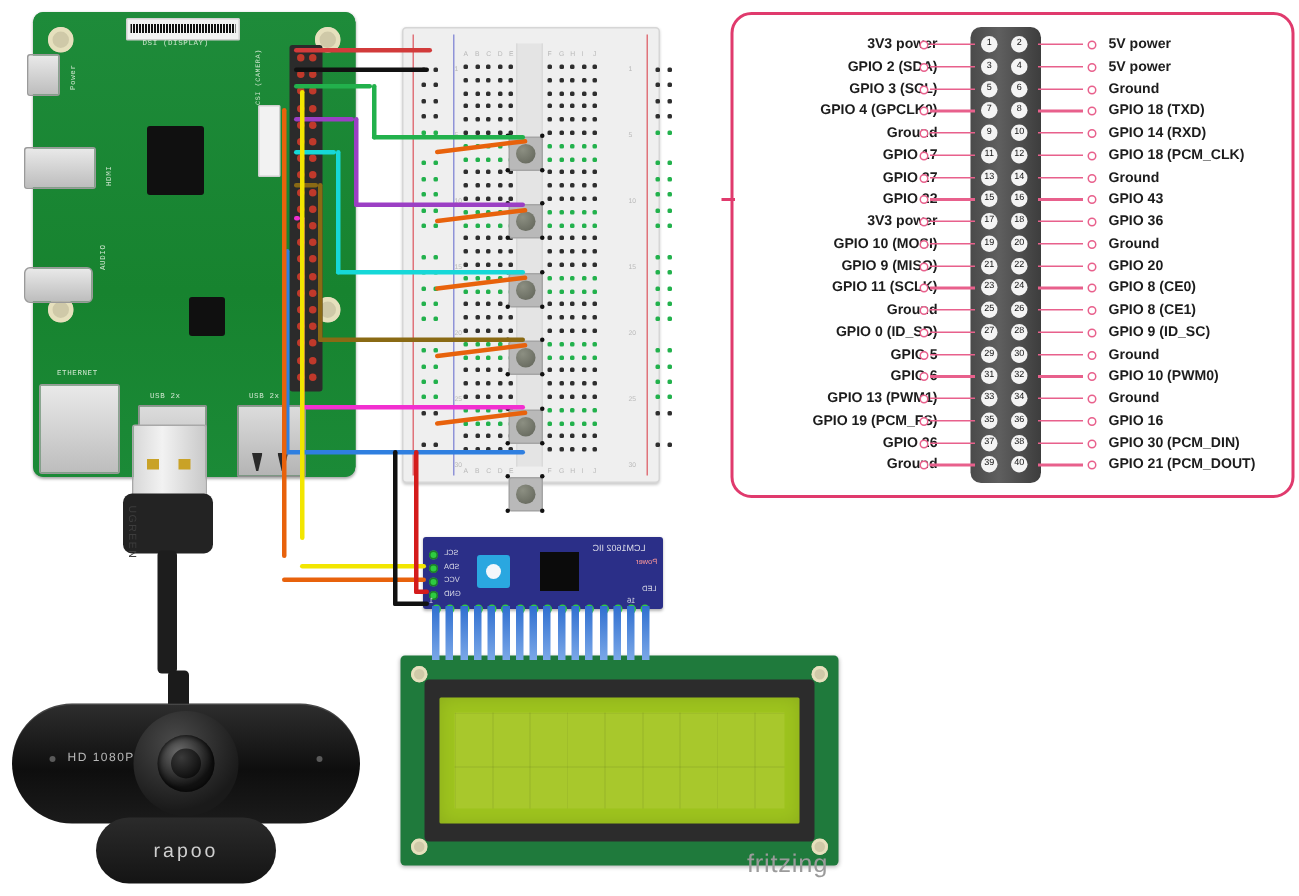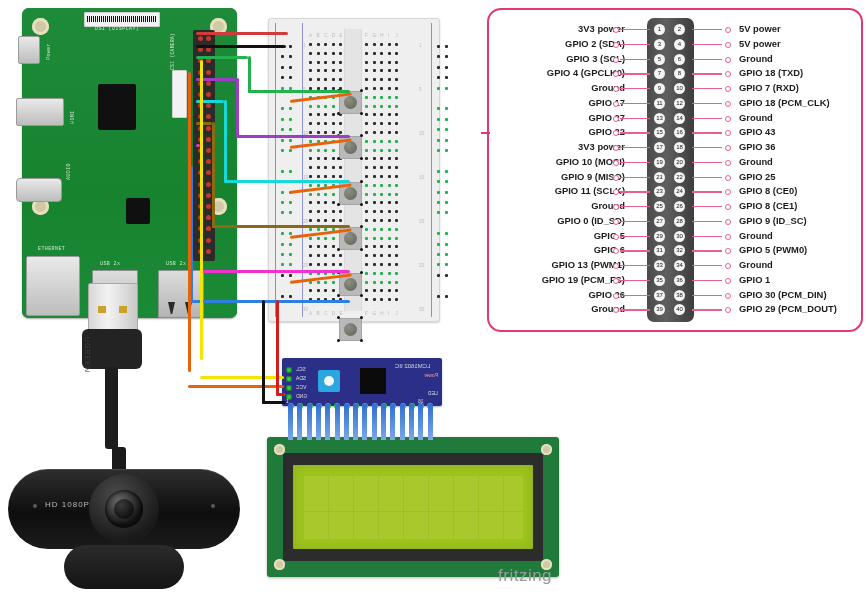--- a/index.html
+++ b/index.html
@@ -739,20 +739,21 @@
 
 <div class="abs" id="webcam">
   <div class="neck"></div>
   <div class="body"></div>
   <div class="lensring"></div>
   <div class="lens"></div>
   <div class="dot" style="left:25px;"></div>
   <div class="dot" style="left:203px;"></div>
   <span class="hdtxt">HD 1080P</span>
   <div class="base"></div>
+  <div class="logo">rapoo</div>
 </div>
 
 <div class="abs" id="i2c-backpack">
   <span class="silktxt" style="right:12px;top:5px;">LCM1602 IIC</span>
   <div class="pot"></div>
   <div class="ic"></div>
   <div id="i2c-pins">
       <div class="pinpad" style="left: 4px; top: 36px;"></div>
       <span class="silktxt" style="left: 14px; top: 35px; font-size: 5px;">GND</span>
       <div class="pinpad" style="left: 4px; top: 27px;"></div>
@@ -858,21 +859,21 @@
       <div class="lead" style="left: 203px; top: 63.25px; width: 30px;"></div>
       <div class="lead-dot" style="left: 236px; top: 61.25px;"></div>
       <div class="pin-label" style="left: 250px; top: 57.25px;">GPIO 18 (TXD)</div>
       <div class="pin-label left" style="right: 236px; top: 72px;">Ground</div>
       <div class="lead-dot" style="left: 124px; top: 76px;"></div>
       <div class="lead" style="left: 131px; top: 78px; width: 30px;"></div>
       <div class="pin-circle" style="left: 165px; top: 73px;">9</div>
       <div class="pin-circle" style="left: 185px; top: 73px;">10</div>
       <div class="lead" style="left: 203px; top: 78px; width: 30px;"></div>
       <div class="lead-dot" style="left: 236px; top: 76px;"></div>
-      <div class="pin-label" style="left: 250px; top: 72px;">GPIO 7 (RXD)</div>
+      <div class="pin-label" style="left: 250px; top: 72px;">GPIO 14 (RXD)</div>
       <div class="pin-label left" style="right: 236px; top: 86.75px;">GPIO 17</div>
       <div class="lead-dot" style="left: 124px; top: 90.75px;"></div>
       <div class="lead" style="left: 131px; top: 92.75px; width: 30px;"></div>
       <div class="pin-circle" style="left: 165px; top: 87.75px;">11</div>
       <div class="pin-circle" style="left: 185px; top: 87.75px;">12</div>
       <div class="lead" style="left: 203px; top: 92.75px; width: 30px;"></div>
       <div class="lead-dot" style="left: 236px; top: 90.75px;"></div>
       <div class="pin-label" style="left: 250px; top: 86.75px;">GPIO 18 (PCM_CLK)</div>
       <div class="pin-label left" style="right: 236px; top: 101.5px;">GPIO 27</div>
       <div class="lead-dot" style="left: 124px; top: 105.5px;"></div>
@@ -906,21 +907,21 @@
       <div class="lead" style="left: 203px; top: 151.75px; width: 30px;"></div>
       <div class="lead-dot" style="left: 236px; top: 149.75px;"></div>
       <div class="pin-label" style="left: 250px; top: 145.75px;">Ground</div>
       <div class="pin-label left" style="right: 236px; top: 160.5px;">GPIO 9 (MISO)</div>
       <div class="lead-dot" style="left: 124px; top: 164.5px;"></div>
       <div class="lead" style="left: 131px; top: 166.5px; width: 30px;"></div>
       <div class="pin-circle" style="left: 165px; top: 161.5px;">21</div>
       <div class="pin-circle" style="left: 185px; top: 161.5px;">22</div>
       <div class="lead" style="left: 203px; top: 166.5px; width: 30px;"></div>
       <div class="lead-dot" style="left: 236px; top: 164.5px;"></div>
-      <div class="pin-label" style="left: 250px; top: 160.5px;">GPIO 25</div>
+      <div class="pin-label" style="left: 250px; top: 160.5px;">GPIO 20</div>
       <div class="pin-label left" style="right: 236px; top: 175.25px;">GPIO 11 (SCLK)</div>
       <div class="lead-dot" style="left: 124px; top: 179.25px;"></div>
       <div class="lead" style="left: 131px; top: 181.25px; width: 30px;"></div>
       <div class="pin-circle" style="left: 165px; top: 176.25px;">23</div>
       <div class="pin-circle" style="left: 185px; top: 176.25px;">24</div>
       <div class="lead" style="left: 203px; top: 181.25px; width: 30px;"></div>
       <div class="lead-dot" style="left: 236px; top: 179.25px;"></div>
       <div class="pin-label" style="left: 250px; top: 175.25px;">GPIO 8 (CE0)</div>
       <div class="pin-label left" style="right: 236px; top: 190px;">Ground</div>
       <div class="lead-dot" style="left: 124px; top: 194px;"></div>
@@ -946,49 +947,49 @@
       <div class="lead" style="left: 203px; top: 225.5px; width: 30px;"></div>
       <div class="lead-dot" style="left: 236px; top: 223.5px;"></div>
       <div class="pin-label" style="left: 250px; top: 219.5px;">Ground</div>
       <div class="pin-label left" style="right: 236px; top: 234.25px;">GPIO 6</div>
       <div class="lead-dot" style="left: 124px; top: 238.25px;"></div>
       <div class="lead" style="left: 131px; top: 240.25px; width: 30px;"></div>
       <div class="pin-circle" style="left: 165px; top: 235.25px;">31</div>
       <div class="pin-circle" style="left: 185px; top: 235.25px;">32</div>
       <div class="lead" style="left: 203px; top: 240.25px; width: 30px;"></div>
       <div class="lead-dot" style="left: 236px; top: 238.25px;"></div>
-      <div class="pin-label" style="left: 250px; top: 234.25px;">GPIO 5 (PWM0)</div>
+      <div class="pin-label" style="left: 250px; top: 234.25px;">GPIO 10 (PWM0)</div>
       <div class="pin-label left" style="right: 236px; top: 249px;">GPIO 13 (PWM1)</div>
       <div class="lead-dot" style="left: 124px; top: 253px;"></div>
       <div class="lead" style="left: 131px; top: 255px; width: 30px;"></div>
       <div class="pin-circle" style="left: 165px; top: 250px;">33</div>
       <div class="pin-circle" style="left: 185px; top: 250px;">34</div>
       <div class="lead" style="left: 203px; top: 255px; width: 30px;"></div>
       <div class="lead-dot" style="left: 236px; top: 253px;"></div>
       <div class="pin-label" style="left: 250px; top: 249px;">Ground</div>
       <div class="pin-label left" style="right: 236px; top: 263.75px;">GPIO 19 (PCM_FS)</div>
       <div class="lead-dot" style="left: 124px; top: 267.75px;"></div>
       <div class="lead" style="left: 131px; top: 269.75px; width: 30px;"></div>
       <div class="pin-circle" style="left: 165px; top: 264.75px;">35</div>
       <div class="pin-circle" style="left: 185px; top: 264.75px;">36</div>
       <div class="lead" style="left: 203px; top: 269.75px; width: 30px;"></div>
       <div class="lead-dot" style="left: 236px; top: 267.75px;"></div>
-      <div class="pin-label" style="left: 250px; top: 263.75px;">GPIO 1</div>
+      <div class="pin-label" style="left: 250px; top: 263.75px;">GPIO 16</div>
       <div class="pin-label left" style="right: 236px; top: 278.5px;">GPIO 26</div>
       <div class="lead-dot" style="left: 124px; top: 282.5px;"></div>
       <div class="lead" style="left: 131px; top: 284.5px; width: 30px;"></div>
       <div class="pin-circle" style="left: 165px; top: 279.5px;">37</div>
       <div class="pin-circle" style="left: 185px; top: 279.5px;">38</div>
       <div class="lead" style="left: 203px; top: 284.5px; width: 30px;"></div>
       <div class="lead-dot" style="left: 236px; top: 282.5px;"></div>
       <div class="pin-label" style="left: 250px; top: 278.5px;">GPIO 30 (PCM_DIN)</div>
       <div class="pin-label left" style="right: 236px; top: 293.25px;">Ground</div>
       <div class="lead-dot" style="left: 124px; top: 297.25px;"></div>
       <div class="lead" style="left: 131px; top: 299.25px; width: 30px;"></div>
       <div class="pin-circle" style="left: 165px; top: 294.25px;">39</div>
       <div class="pin-circle" style="left: 185px; top: 294.25px;">40</div>
       <div class="lead" style="left: 203px; top: 299.25px; width: 30px;"></div>
       <div class="lead-dot" style="left: 236px; top: 297.25px;"></div>
-      <div class="pin-label" style="left: 250px; top: 293.25px;">GPIO 29 (PCM_DOUT)</div>
+      <div class="pin-label" style="left: 250px; top: 293.25px;">GPIO 21 (PCM_DOUT)</div>
     </div>
 </div>
 
 <div class="abs" id="fritzing-mark">fritzing</div>
 
 </body></html>

